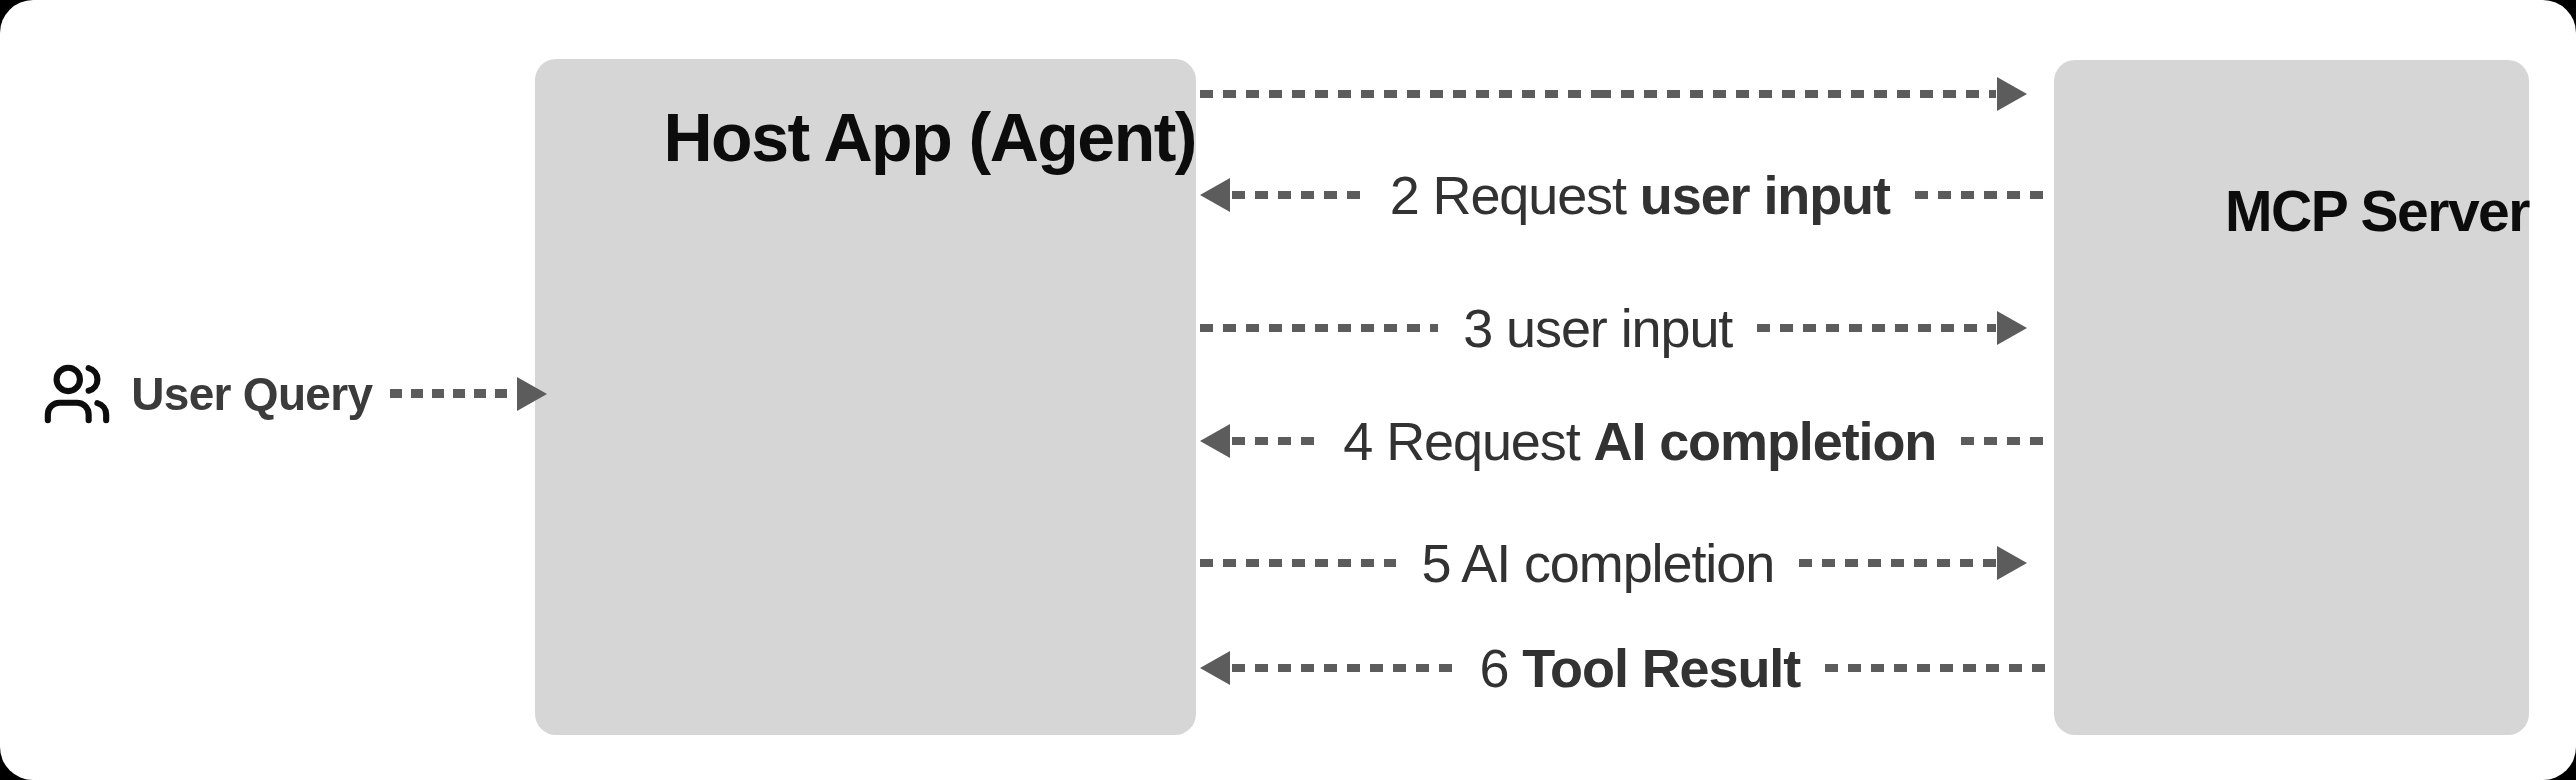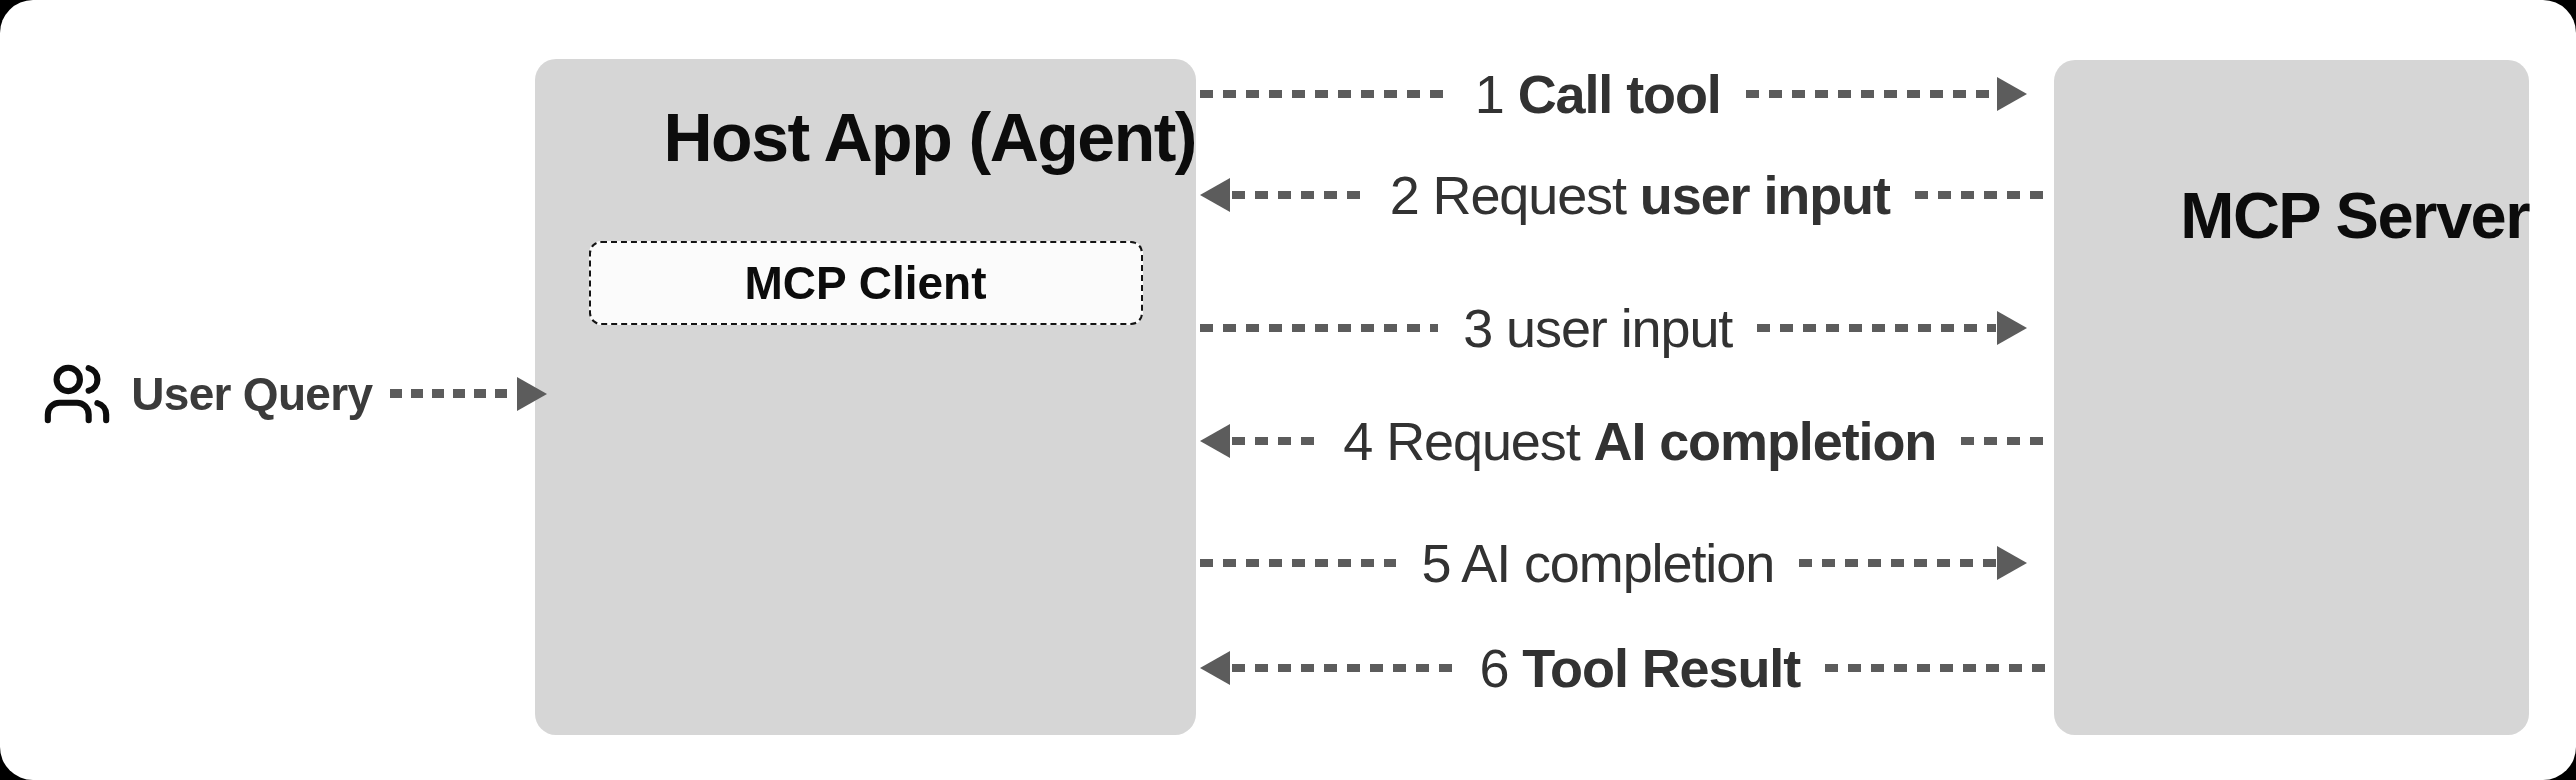--- a/index.html
+++ b/index.html
@@ -39,21 +39,21 @@
 
   
   .big-box{position:absolute;background:var(--box-gray);border-radius:21px;}
   .host-box{left:535px;top:59px;width:661px;height:676px;}
   .server-box{left:2054px;top:60px;width:475px;height:675px;}
   .box-title{
     text-align:right;font-weight:700;color:var(--title-ink);
     letter-spacing:-1.5px;white-space:nowrap;
   }
   .host-box .box-title{margin-top:39px;font-size:68px;line-height:1.15;}
-  .server-box .box-title{margin-top:119px;font-size:65px;line-height:1.15;}
+  .server-box .box-title{margin-top:119px;font-size:57px;line-height:1.15;}
   .pill{
     position:absolute;left:50%;transform:translateX(-50%);
     background:var(--pill-bg);border:2.2px dashed #141414;border-radius:12px;
     display:flex;align-items:center;justify-content:center;
     font-weight:700;color:var(--title-ink);white-space:nowrap;
   }
   .pill-client{top:182px;width:550px;height:80px;font-size:46px;}
   .pill-tool{top:213px;width:398px;height:86px;font-size:49px;}
 
   
@@ -94,34 +94,30 @@
       <path d="M22 21v-2a4 4 0 0 0-3-3.87"></path>
       <path d="M16 3.13a4 4 0 0 1 0 7.75"></path>
     </svg>
     <span class="user-label">User Query</span>
     <span class="user-dash"></span>
     <span class="tri tri-r" style="margin-right:0;"></span>
   </div>
 
   <div class="big-box host-box">
     <div class="box-title">Host App (Agent)</div>
-    <div class="pill pill-client">
-      <span>MCP Client</span>
-    </div>
   </div>
 
   <div class="big-box server-box">
     <div class="box-title">MCP Server</div>
   </div>
 
   <div class="arrows">
 
     <div class="arrow-row row-1">
       <span class="dash"></span>
-      <span class="arrow-label"><span class="reg">1 </span><span class="b">Call tool</span></span>
       <span class="dash"></span>
       <span class="tri tri-r"></span>
     </div>
 
     <div class="arrow-row row-2">
       <span class="tri tri-l"></span>
       <span class="dash"></span>
       <span class="arrow-label"><span class="reg">2 Request </span><span class="b">user input</span></span>
       <span class="dash"></span>
     </div>

